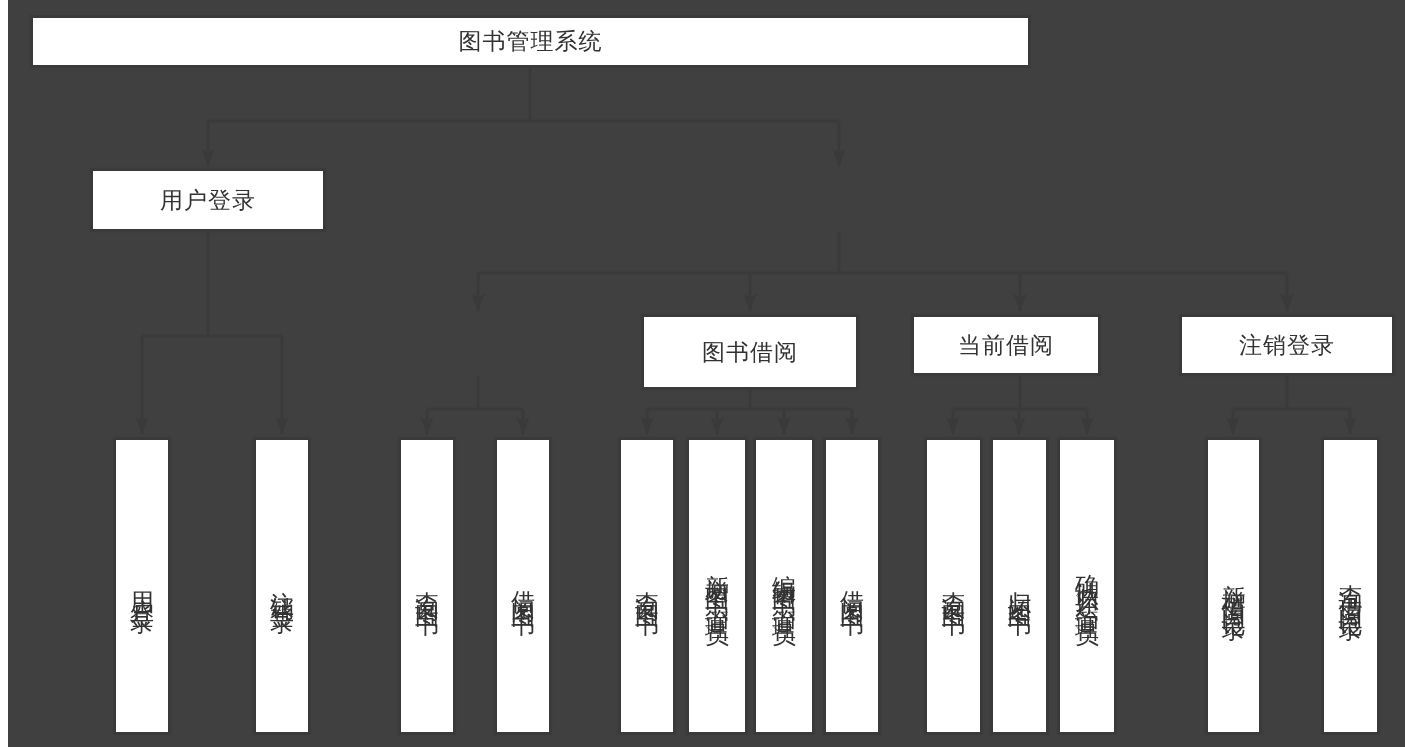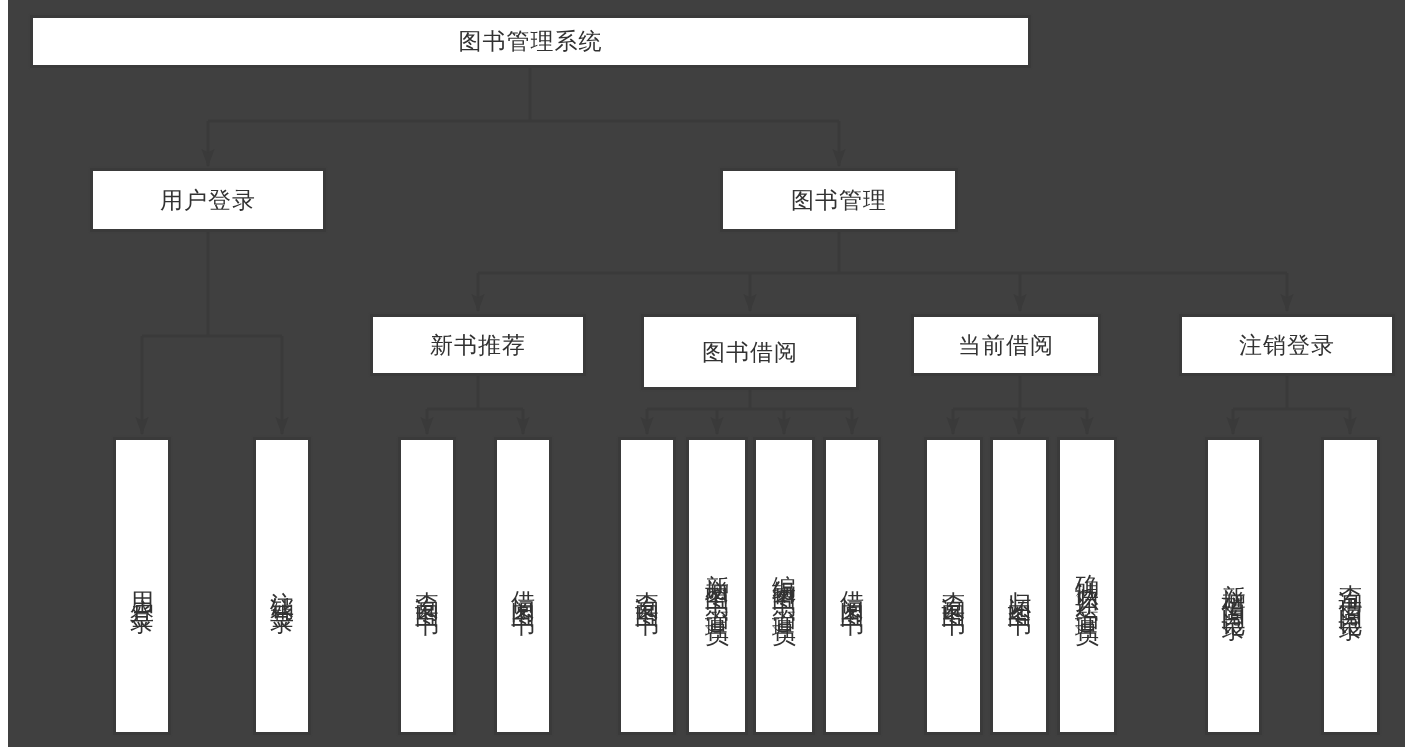--- a/index.html
+++ b/index.html
@@ -97,23 +97,21 @@
 
       <path d="M1279,376 L1279,409 M1225,409 L1342,409"></path>
       <line x1="1225" y1="409" x2="1225" y2="434" marker-end="url(#arr)"></line>
       <line x1="1342" y1="409" x2="1342" y2="434" marker-end="url(#arr)"></line>
     </g>
   </svg>
 
   <div class="node h" style="left:22px;top:15px;width:1001px;height:53px">图书管理系统</div>
 
   <div class="node h" style="left:82px;top:168px;width:236px;height:64px">用户登录</div>
-  <div class="node h" style="left:712px;top:168px;width:238px;height:64px">图书管理</div>
 
-  <div class="node h" style="left:362px;top:314px;width:216px;height:62px">新书推荐</div>
   <div class="node h" style="left:633px;top:314px;width:218px;height:76px">图书借阅</div>
   <div class="node h" style="left:903px;top:314px;width:190px;height:62px">当前借阅</div>
   <div class="node h" style="left:1171px;top:314px;width:216px;height:62px">注销登录</div>
 
   <div class="node v" style="left:105px;top:437px;width:58px;height:298px">用户登录</div>
   <div class="node v" style="left:245px;top:437px;width:58px;height:298px">注销登录</div>
 
   <div class="node v" style="left:390px;top:437px;width:58px;height:298px">查询图书</div>
   <div class="node v" style="left:486px;top:437px;width:58px;height:298px">借阅图书</div>
 

